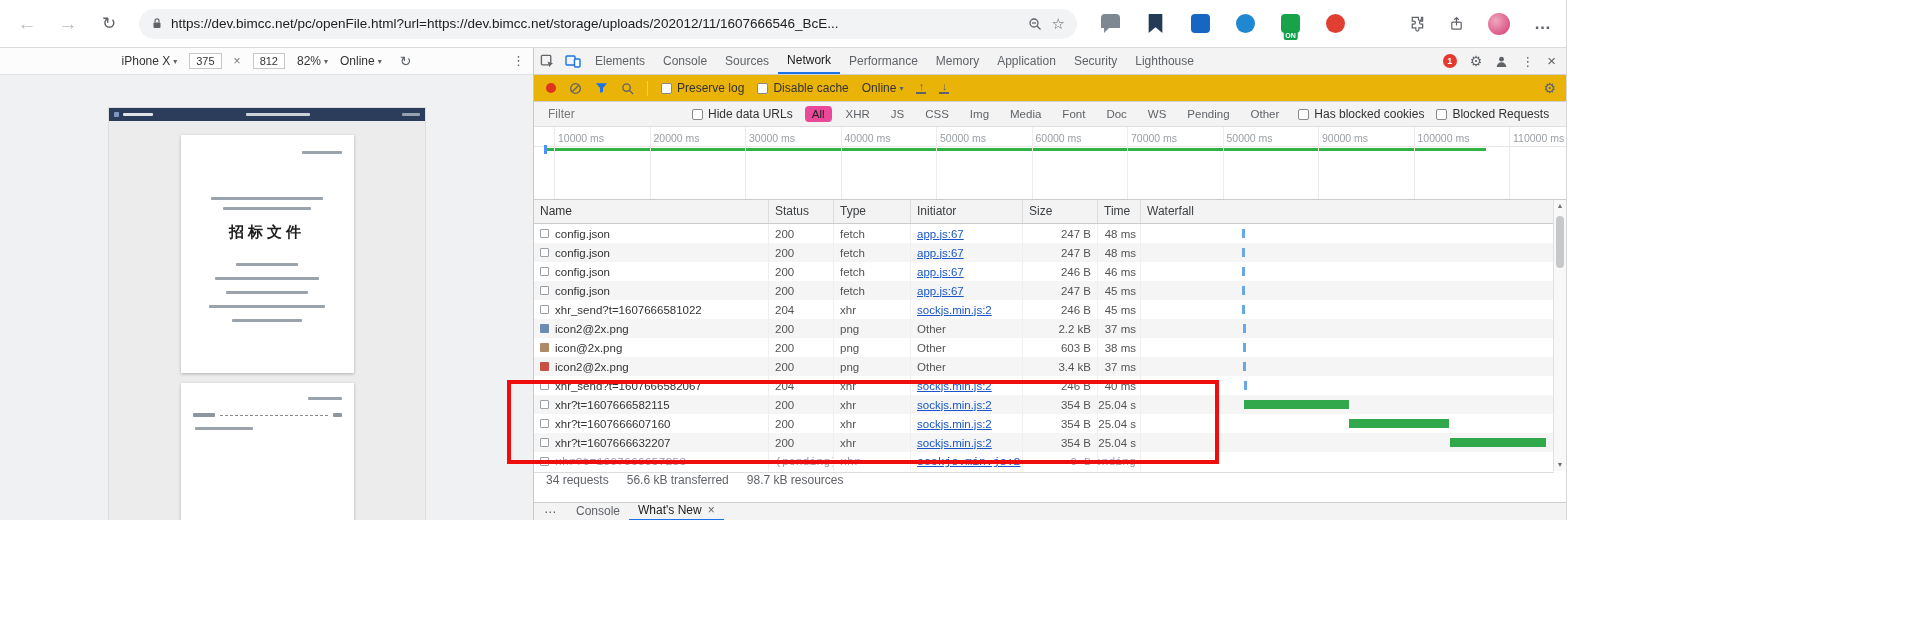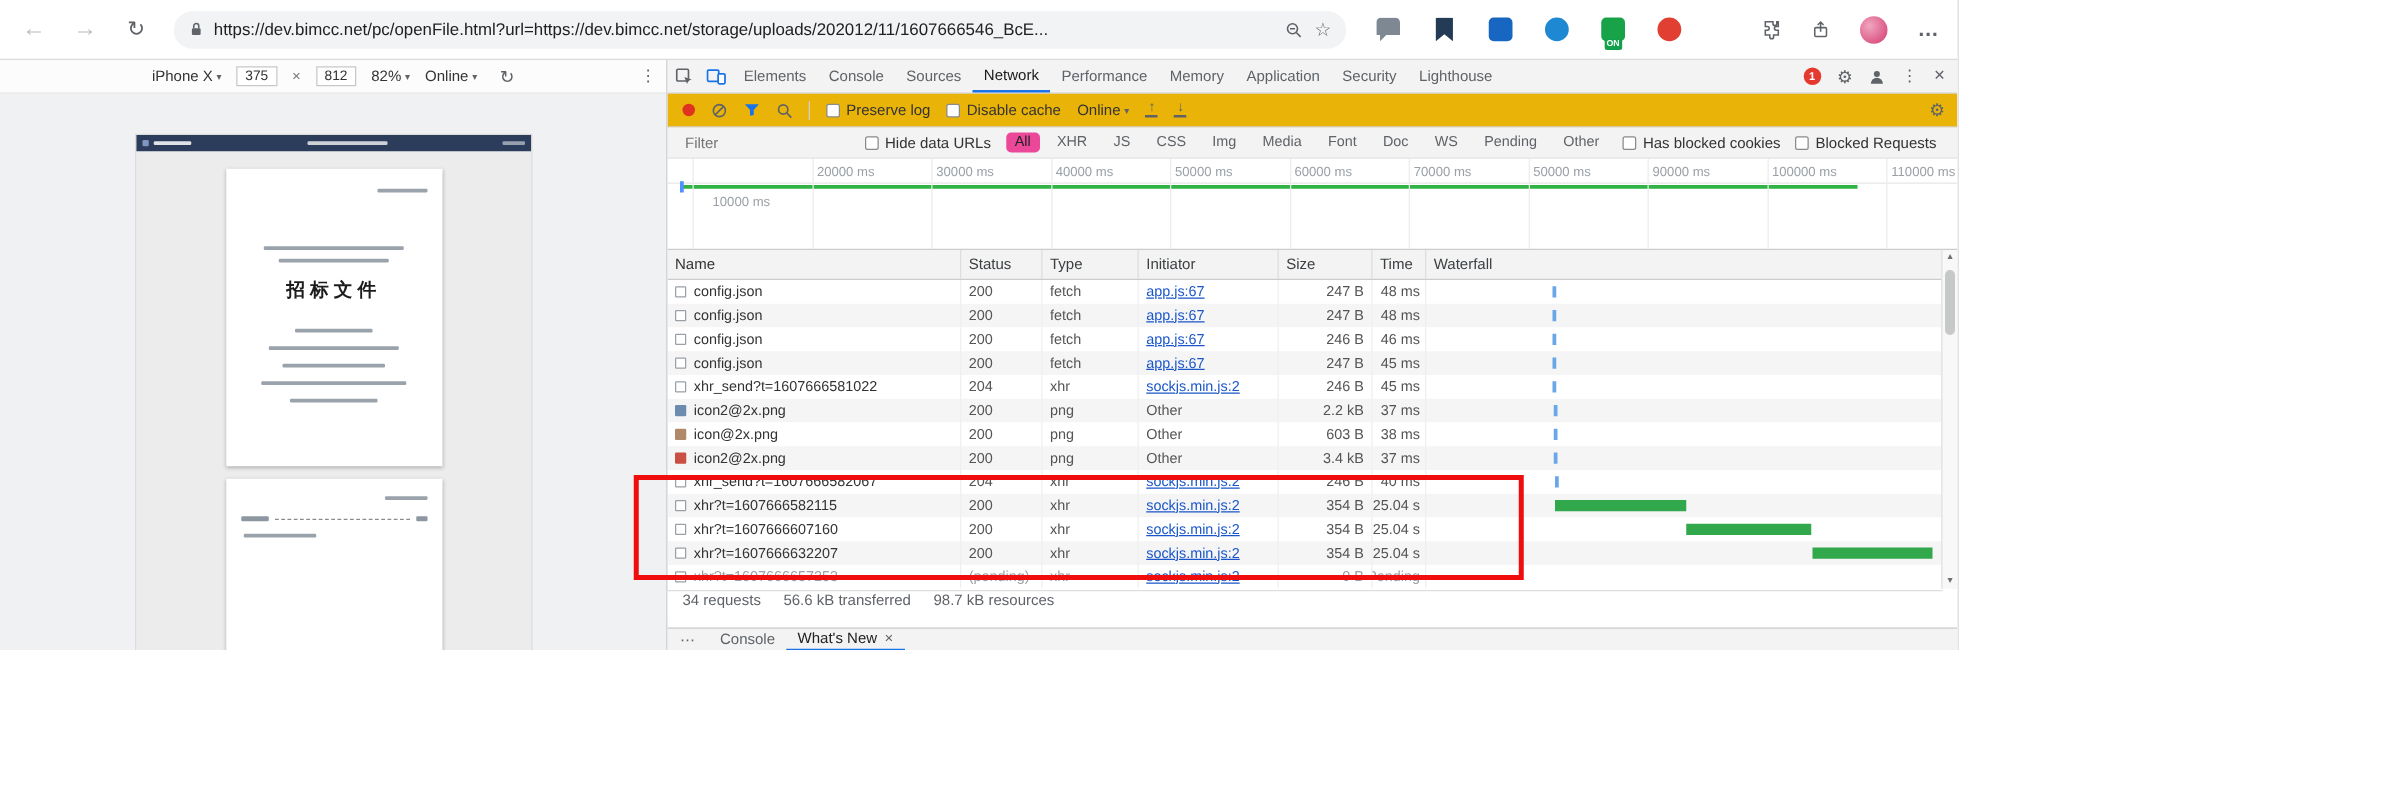--- a/index.html
+++ b/index.html
@@ -92,21 +92,21 @@
   .net-row.alt{background:#f5f5f5;}
   .cell{padding:0 6px;box-sizing:border-box;border-right:1px solid #efefef;white-space:nowrap;overflow:hidden;display:flex;align-items:center;color:#545454;}
   .c0{width:235px;color:#333;}
   .c1{width:65px;}.c2{width:77px;}.c3{width:112px;}
   .c4{width:75px;justify-content:flex-end;}
   .c5{width:43px;justify-content:flex-end;padding-right:4px;}
   .c6{flex:1;position:relative;border-right:none;}
   .file-ic{width:9px;height:9px;border:1px solid #9aa0a6;background:#fff;margin-right:6px;border-radius:1px;flex:none;box-sizing:border-box;}
   .img-ic{width:9px;height:9px;margin-right:6px;border-radius:1px;flex:none;}
   .link{color:#1a56c9;text-decoration:underline;}
-  .net-row.pending .cell,.net-row.pending .c0{color:#9aa0a6;}
+  .net-row.pending .cell,.net-row.pending .c0{color:#9aa0a6;font-family:Liberation Mono, monospace;}
   .wf-tick{position:absolute;top:5px;width:3px;height:9px;background:#6aa7e8;}
   .wf-bar{position:absolute;top:5px;height:9px;background:#31a84c;}
 
   .net-scrollbar{position:absolute;top:152px;right:0;width:13px;height:271px;background:#f8f8f8;border-left:1px solid #e0e0e0;box-sizing:border-box;}
   .sb-btn{height:12px;text-align:center;font-size:7px;color:#707070;line-height:12px;}
   .sb-down{position:absolute;bottom:0;width:100%;}
   .sb-thumb{position:absolute;top:16px;left:2px;width:8px;height:52px;background:#c6c8ca;border-radius:4px;}
 
   .summary{position:absolute;top:424px;left:0;width:1020px;height:26px;border-top:1px solid #ddd;display:flex;align-items:flex-start;gap:18px;padding-left:12px;font-size:12px;color:#5f6368;box-sizing:border-box;background:#fff;}
   .drawer{position:absolute;top:454px;left:0;width:100%;height:18px;border-top:1px solid #ccc;background:#f3f3f3;display:flex;align-items:center;gap:2px;padding-left:10px;box-sizing:border-box;}
@@ -336,21 +336,21 @@
         <span class="box"></span>
         <span>Blocked Requests</span>
       </label>
     </div>
 
     <div class="timeline" id="timeline">
       <div class="tl-sep"></div>
       <div class="tl-green"></div>
       <div class="tl-blue"></div>
     <div class="grid" style="left: 20px;"></div>
-        <div class="tl-label" style="left: 36px; margin-top: 24px;">10000 ms</div>
+        <div class="tl-label" style="left: 24px;">10000 ms</div>
         <div class="grid" style="left: 115.5px;"></div>
         <div class="tl-label" style="left: 119.5px;">20000 ms</div>
         <div class="grid" style="left: 211px;"></div>
         <div class="tl-label" style="left: 215px;">30000 ms</div>
         <div class="grid" style="left: 306.5px;"></div>
         <div class="tl-label" style="left: 310.5px;">40000 ms</div>
         <div class="grid" style="left: 402px;"></div>
         <div class="tl-label" style="left: 406px;">50000 ms</div>
         <div class="grid" style="left: 497.5px;"></div>
         <div class="tl-label" style="left: 501.5px;">60000 ms</div>

